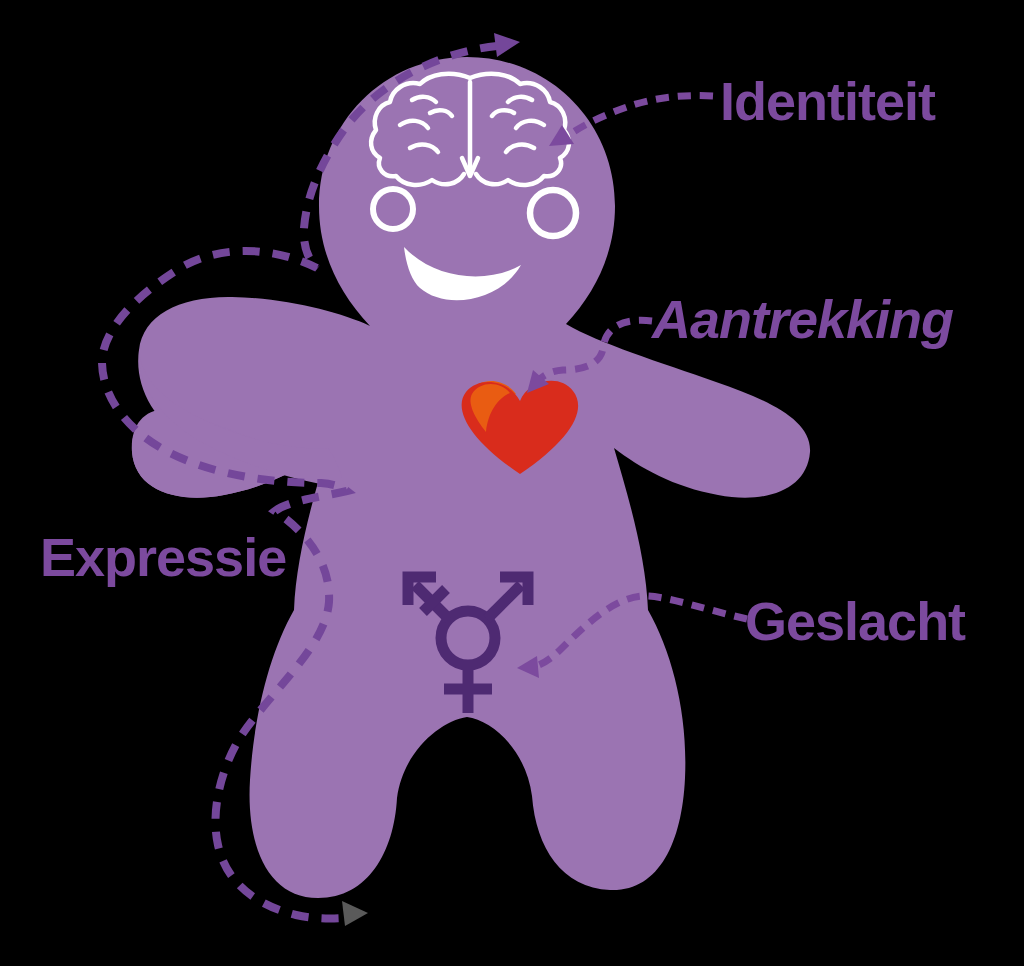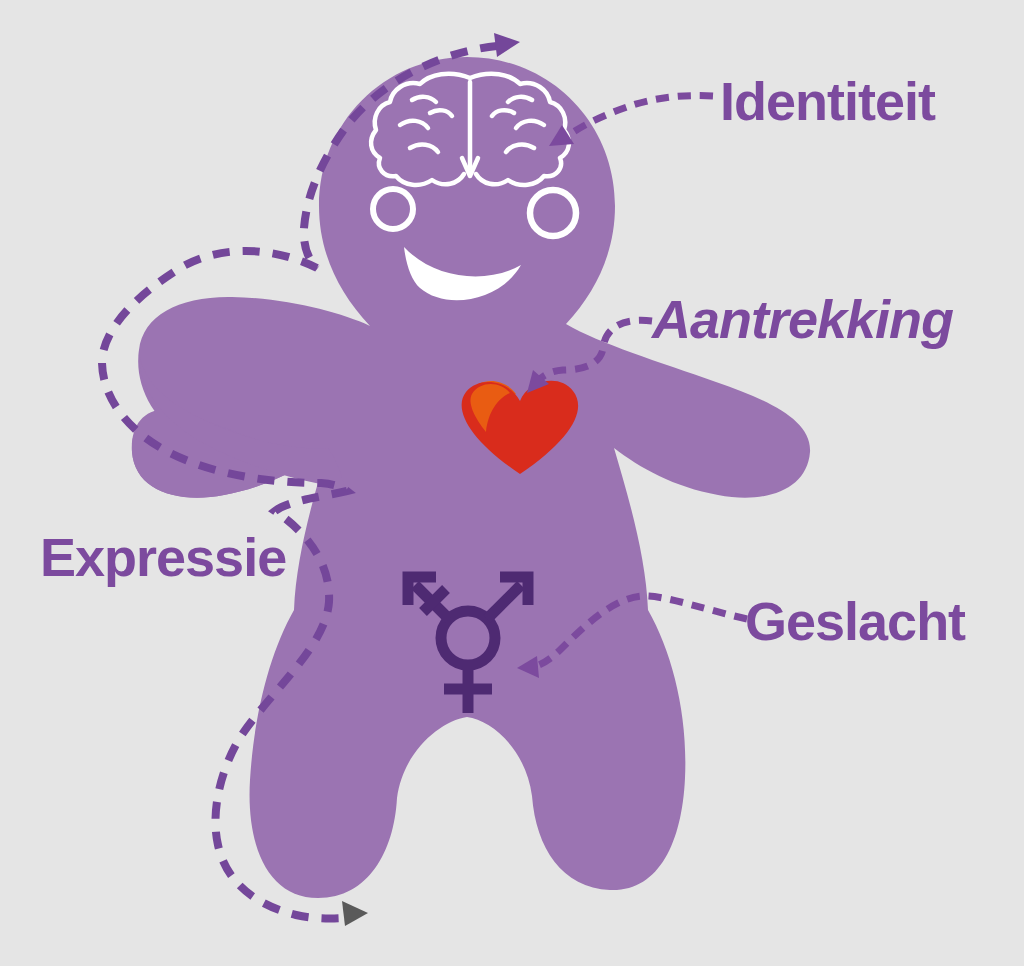--- a/index.html
+++ b/index.html
@@ -1,19 +1,19 @@
 <!DOCTYPE html>
 <html><head>
 <meta charset="utf-8">
 <style>
   html,body{margin:0;padding:0;background:#ffffff;}
   .stage{
     position:relative;
     width:1024px;height:966px;
-    background:#e5e5e5;
+    background:#000000;
     overflow:hidden;
     font-family:"Liberation Sans", sans-serif;
   }
   .stage svg{position:absolute;left:0;top:0;}
   .label{
     position:absolute;
     font-weight:700;
     font-size:54px;
     letter-spacing:-1px;
     color:#7c4a9e;

